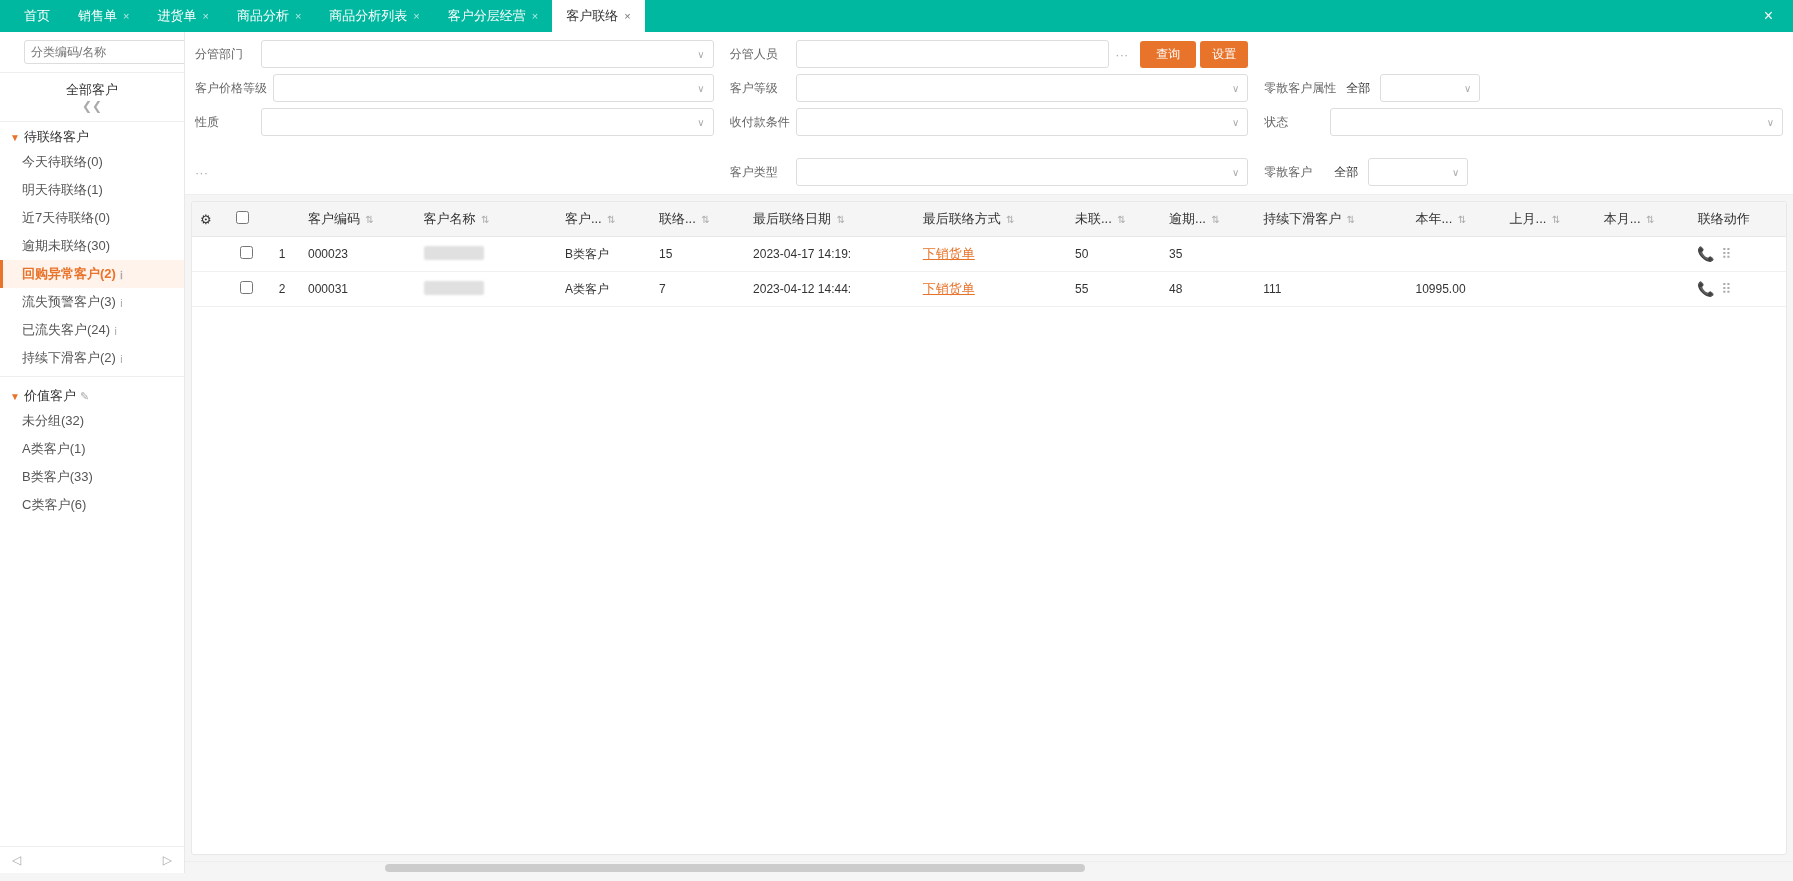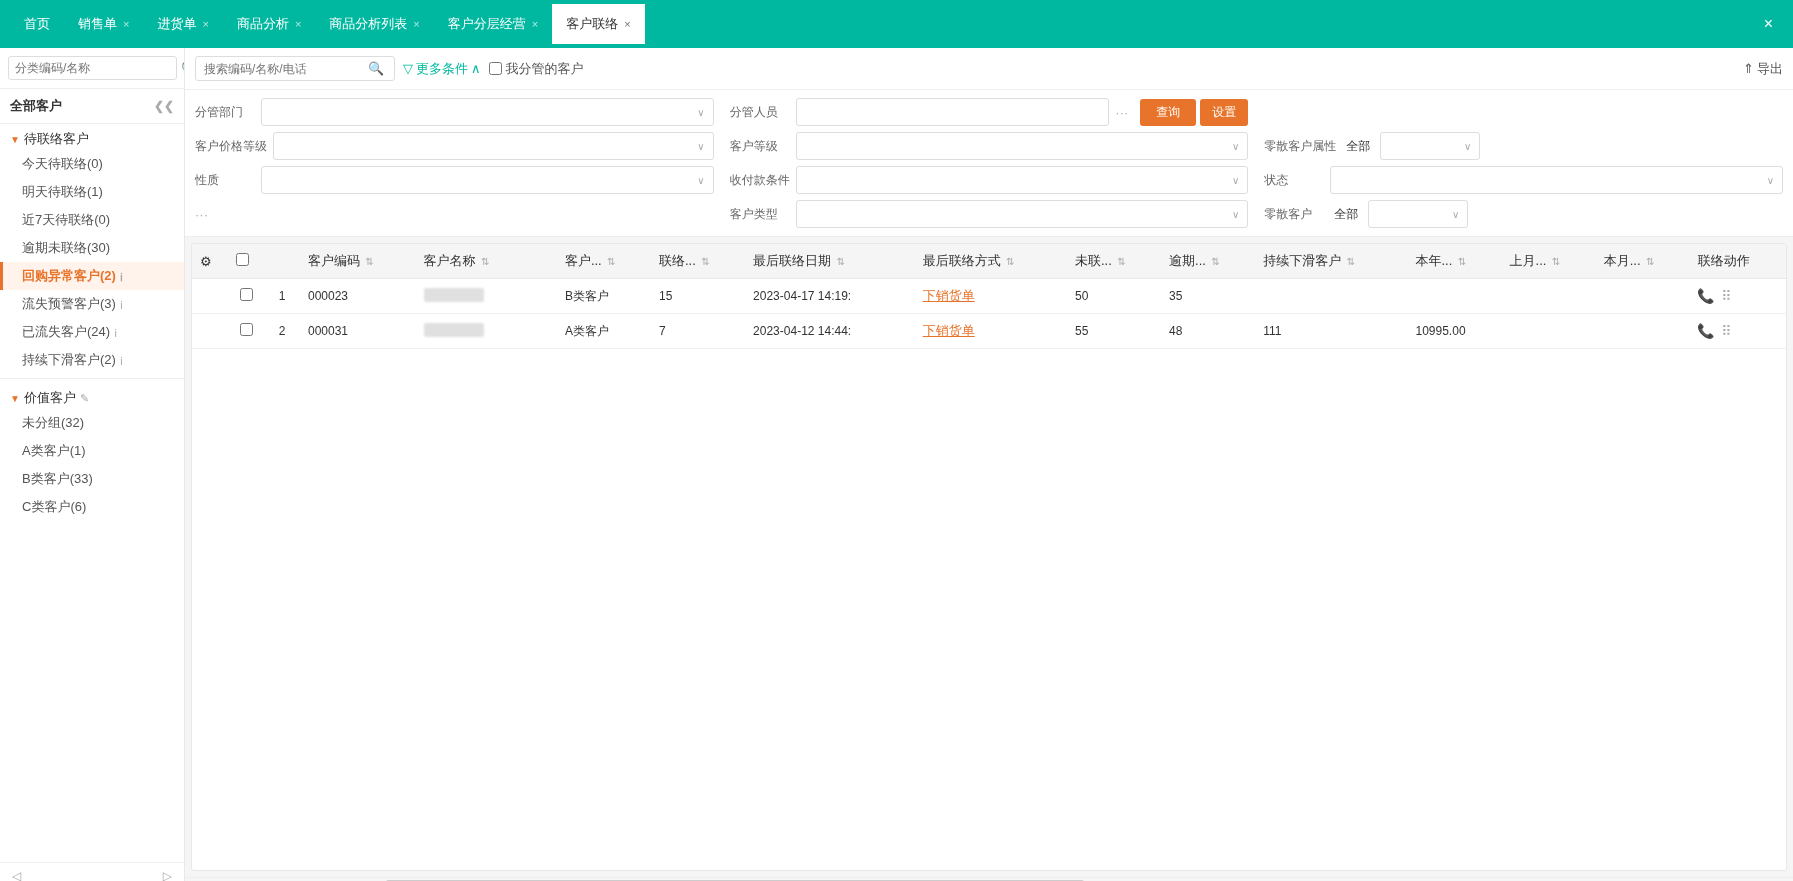--- a/index.html
+++ b/index.html
@@ -1,21 +1,21 @@
 <!DOCTYPE html>
 <html><head>
   <meta charset="utf-8">
   <style>
     * { box-sizing: border-box; margin: 0; padding: 0; font-family: 'Microsoft YaHei', Arial, sans-serif; font-size: 13px; }
     body { background: #f5f5f5; overflow: hidden; width: 1793px; height: 881px; }
 
     
     .top-nav {
       display: flex; align-items: center;
-      background: #00b8a0; height: 48px; padding: 0 10px;
+      background: #00b8a0; height: 32px; padding: 0 10px;
       color: #fff; position: relative;
     }
     .top-nav .nav-item {
       padding: 0 14px; height: 40px; display: flex; align-items: center;
       cursor: pointer; color: #fff; font-size: 13px; white-space: nowrap;
     }
     .top-nav .nav-item.active { background: #fff; color: #333; }
     .top-nav .nav-item .close-x { margin-left: 6px; font-size: 11px; opacity: 0.7; }
     .top-nav .close-btn {
       margin-left: auto; color: #fff; cursor: pointer; font-size: 16px; padding: 0 10px;
@@ -24,34 +24,35 @@
     
     .main-layout { display: flex; height: calc(881px - 40px); }
 
     
     .sidebar {
       width: 185px; background: #fff; border-right: 1px solid #e8e8e8;
       display: flex; flex-direction: column; overflow: hidden;
       flex-shrink: 0;
     }
     .sidebar-search {
-      display: flex; align-items: center; padding: 8px 8px;
+      display: flex; align-items: center; padding: 8px 24px;
       border-bottom: 1px solid #eee;
     }
     .sidebar-search input {
       flex: 1; border: 1px solid #ddd; border-radius: 3px;
       padding: 4px 6px; font-size: 12px; outline: none;
     }
     .sidebar-search .search-btn {
       margin-left: 4px; color: #999; cursor: pointer; font-size: 14px;
     }
     .sidebar-header {
       display: flex; align-items: center; justify-content: space-between;
-      padding: 8px 10px; font-weight: bold; color: #333; font-size: 13px;
+      padding: 8px 10px; font-weight: normal; color: #333; font-size: 13px;
       border-bottom: 1px solid #eee;
+      flex-direction: column;
     }
     .sidebar-header .collapse-btn { color: #aaa; cursor: pointer; font-size: 12px; }
     .sidebar-section { overflow-y: auto; flex: 1; }
     .sidebar-group-label {
       padding: 6px 10px 2px; color: #333; font-size: 12px;
       display: flex; align-items: center; cursor: pointer;
     }
     .sidebar-group-label .arrow { margin-right: 4px; color: #e8732a; font-size: 10px; }
     .sidebar-item {
       padding: 5px 10px 5px 22px; color: #555; font-size: 12px;
@@ -312,39 +313,20 @@
 
     <div class="sidebar-bottom">
       <span class="sb-btn">◁</span>
       <span class="sb-btn" style="margin-left:auto;">▷</span>
     </div>
   </div>
 
 
   <div class="content-area">
 
-    <div class="filter-bar">
-      <div class="filter-search">
-        <input type="text" placeholder="搜索编码/名称/电话" style="">
-        <span class="s-icon">🔍</span>
-      </div>
-      <div class="more-conditions">
-        <span>▽</span>
-        <span>更多条件</span>
-        <span>∧</span>
-      </div>
-      <div class="my-customer">
-        <input type="checkbox" style="">
-        <span>我分管的客户</span>
-      </div>
-      <div class="export-btn">
-        <span>⇑</span>
-        <span>导出</span>
-      </div>
-    </div>
 
     <div style="background:#fff; border-bottom:1px solid #eee; padding: 8px 10px;">
 
       <div style="display:grid; grid-template-columns: 1fr 1fr 1fr; gap:8px 16px; margin-bottom:6px;">
         <div class="filter-row">
           <span class="filter-label">分管部门</span>
           <div class="filter-select">
             <span></span>
             <span class="arrow">∨</span>
           </div>
@@ -380,21 +362,21 @@
         <div class="filter-row">
           <span class="filter-label">零散客户属性</span>
           <span style="margin-left:4px; color:#333; font-size:12px;">全部</span>
           <div class="filter-select" style="max-width:100px; margin-left:4px;">
             <span></span>
             <span class="arrow">∨</span>
           </div>
         </div>
       </div>
 
-      <div style="display:grid; grid-template-columns: 1fr 1fr 1fr; gap:8px 16px; margin-bottom:6px;">
+      <div style="display:grid; grid-template-columns: 1fr 1fr 1fr; gap:8px 16px; margin-bottom:22px;">
         <div class="filter-row">
           <span class="filter-label">性质</span>
           <div class="filter-select">
             <span></span>
             <span class="arrow">∨</span>
           </div>
         </div>
         <div class="filter-row">
           <span class="filter-label">收付款条件</span>
           <div class="filter-select">

